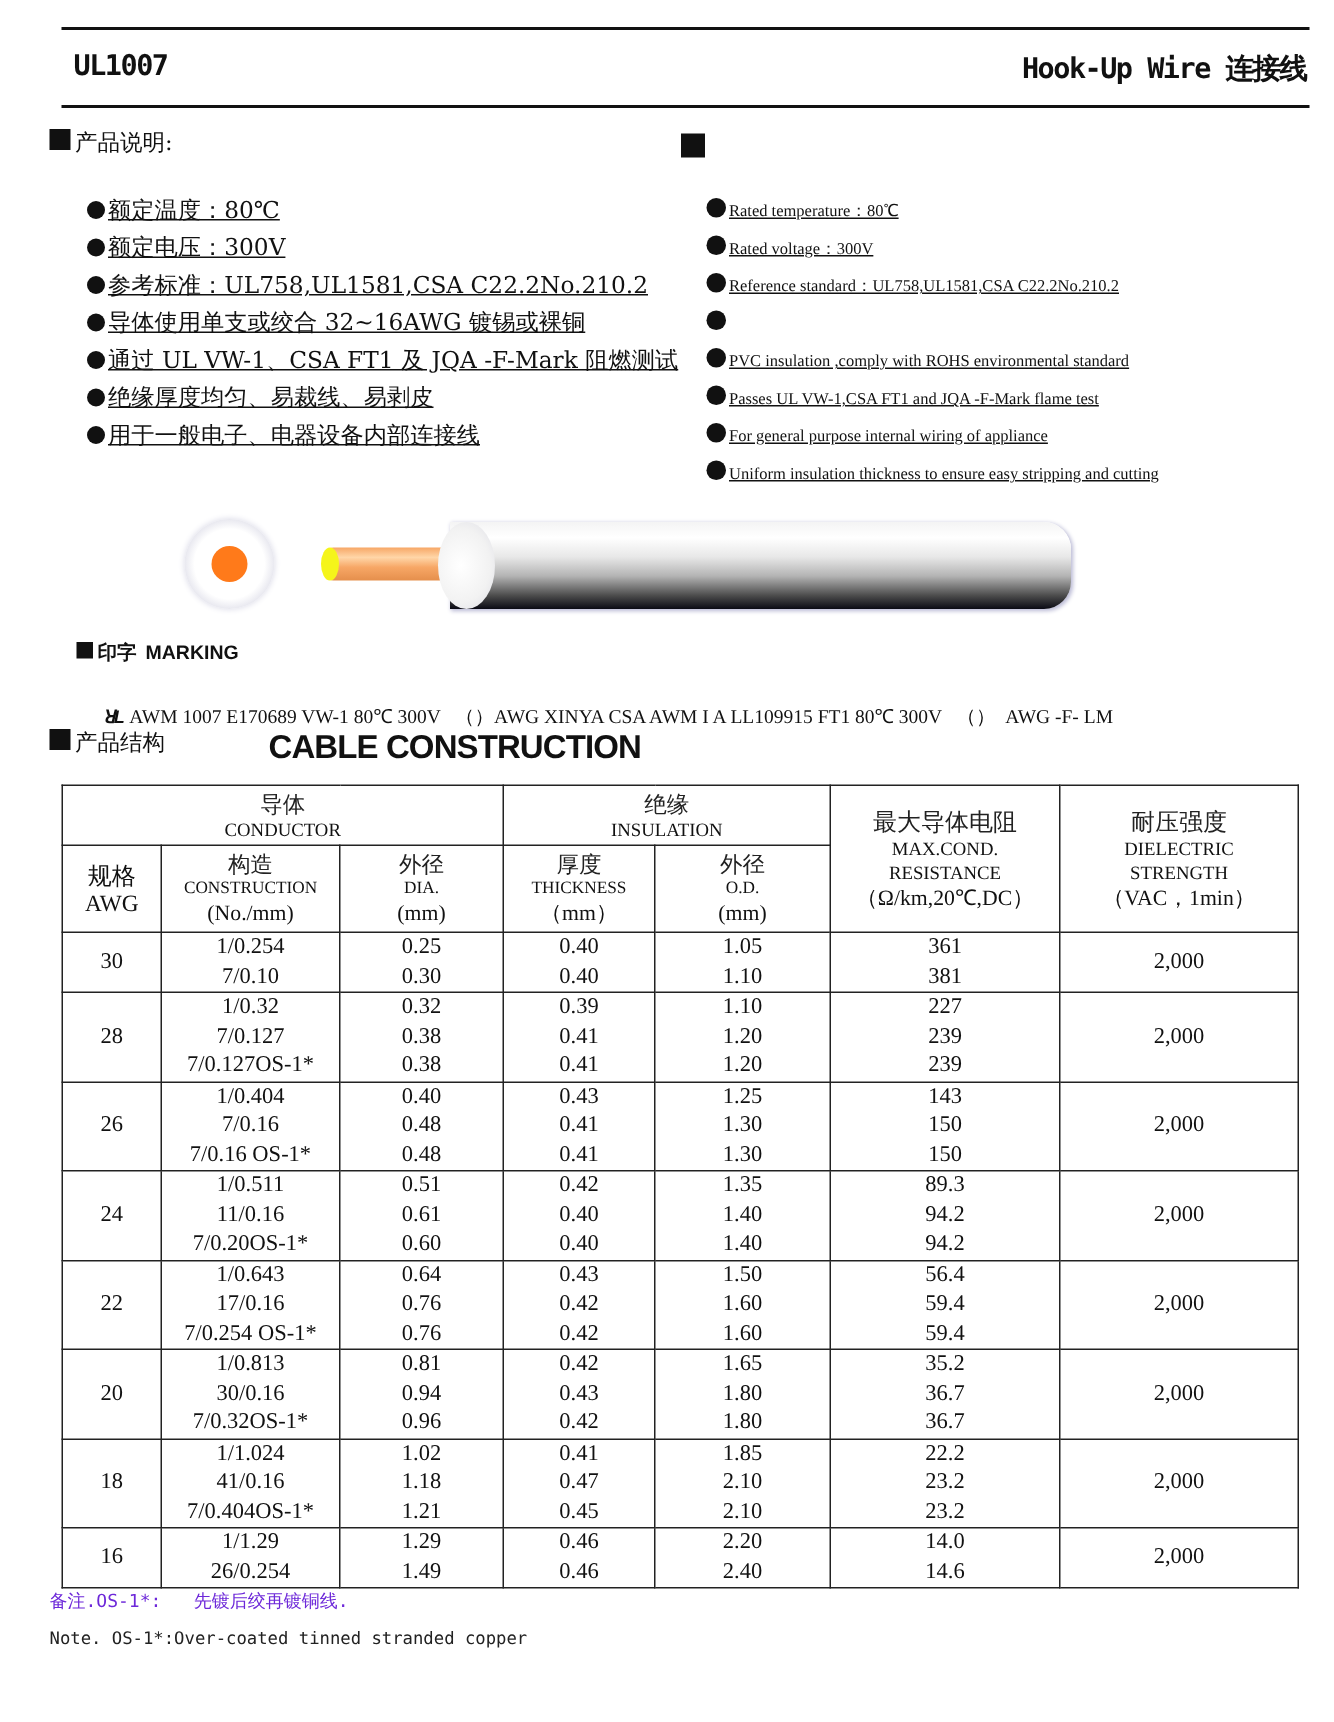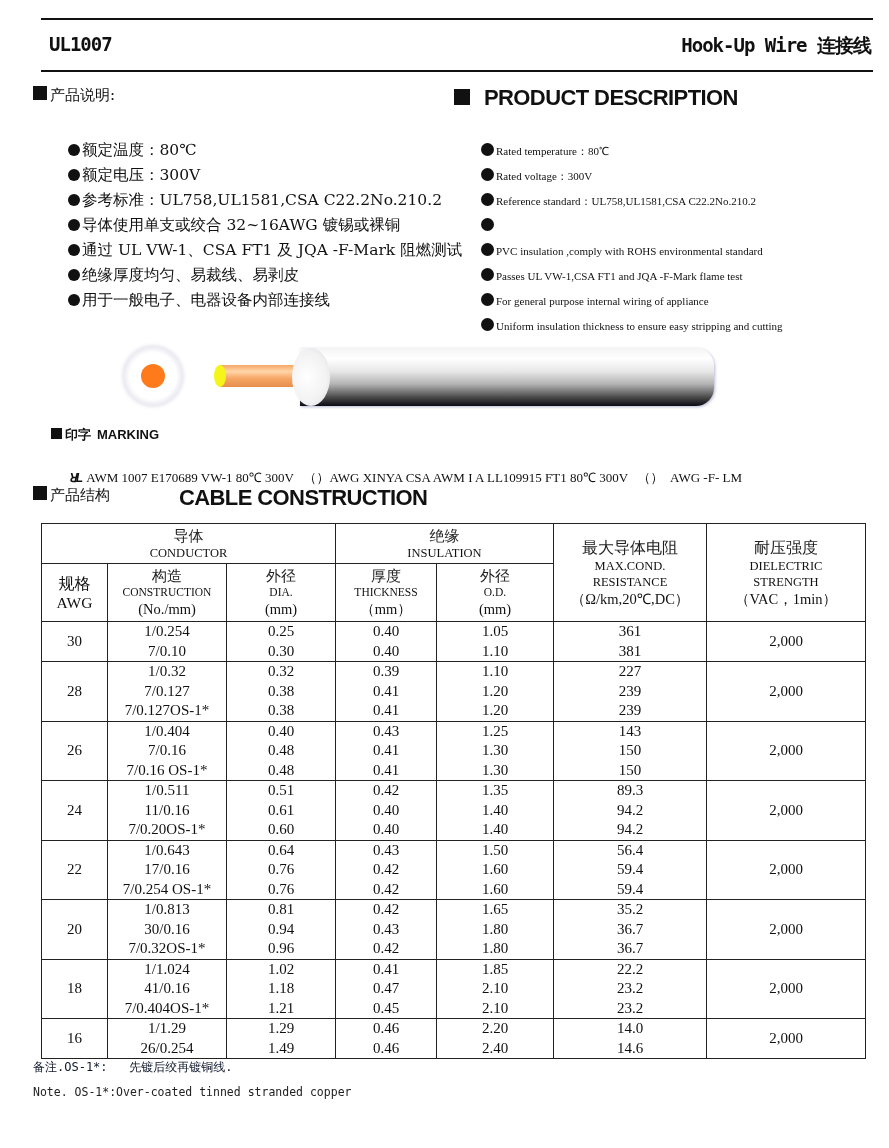--- a/index.html
+++ b/index.html
@@ -6,21 +6,21 @@
   body { width: 889px; height: 1148px; position: relative; overflow: hidden;
          font-family: "Liberation Serif", "DejaVu Serif", serif; color: #111; }
   .abs { position: absolute; }
   .hr { position: absolute; left: 41px; width: 832px; height: 2px; background: #111; }
   .hdr-left { left: 49px; top: 33px; font-family: "DejaVu Sans Mono", "Liberation Mono", monospace; font-weight: bold; font-size: 19px; letter-spacing: -1px; }
   .hdr-right { right: 18px; top: 33px; font-family: "DejaVu Sans Mono", "Liberation Mono", monospace; font-weight: bold; font-size: 19px; letter-spacing: -1px; }
   .sec-cn { font-family: "DejaVu Serif", serif; font-size: 15px; font-weight: normal; }
   .sec-en { font-family: "Liberation Sans", sans-serif; font-size: 22px; font-weight: bold; letter-spacing: -0.6px; }
   .sq { display: inline-block; width: 14px; height: 14px; background: #111; margin-right: 3px; vertical-align: 0px; }
   .sq-lg { display: inline-block; width: 16px; height: 16px; background: #111; margin-right: 14px; vertical-align: 0px; }
-  ul.bl { list-style: none; margin: 17px; padding: 0; position: absolute; }
+  ul.bl { list-style: none; margin: 7px; padding: 0; position: absolute; text-decoration: underline; }
   ul.bl li { height: 25px; line-height: 25px; white-space: nowrap; }
   .bl-cn li { font-size: 15.5px; font-family: "DejaVu Serif", serif; }
   .bl-en li { font-size: 11px; font-family: "Liberation Serif", serif; }
   .dot { display: inline-block; width: 12px; height: 12px; border-radius: 50%; background: #111; margin-right: 2px; vertical-align: -1px; }
   .dot-en { width: 13px; height: 13px; }
   
   .ring { left: 123px; top: 346px; width: 60px; height: 60px; border-radius: 50%;
           background: radial-gradient(circle, #ffffff 55%, #e9e9f0 70%, #c8c8d6 85%, #f4f4f8 100%);
           box-shadow: 0 0 4px #d8d8e6; }
   .core-dot { left: 141px; top: 364px; width: 24px; height: 24px; border-radius: 50%; background: #ff7a1a; }
@@ -41,36 +41,36 @@
   table.spec { position: absolute; left: 41px; top: 523px; border-collapse: collapse; table-layout: fixed; width: 824px; }
   table.spec td, table.spec th { border: 1.5px solid #222; text-align: center; padding: 0; font-weight: normal; vertical-align: middle; }
   .th-cn { font-family: "DejaVu Serif", serif; font-size: 15px; line-height: 18px; display: block; color: #222; }
   .th-en { font-family: "Liberation Serif", serif; font-size: 12.5px; line-height: 16px; display: block; }
   .th-en-sm { font-family: "Liberation Serif", serif; font-size: 11.5px; line-height: 15px; display: block; }
   .th-unit { font-family: "Liberation Serif", serif; font-size: 14.5px; line-height: 18px; display: block; }
   .awg-cn { font-family: "DejaVu Serif", serif; font-size: 16px; line-height: 19px; display: block; }
   .awg-en { font-family: "Liberation Serif", serif; font-size: 15.5px; line-height: 19px; display: block; }
   td.cell { font-size: 15px; font-family: "Liberation Serif", serif; }
   td.cell .ln { display: block; height: 19.5px; line-height: 19.5px; }
-  .note1 { left: 33px; top: 1059px; font-family: "DejaVu Sans Mono", monospace; font-size: 12px; color: #0f172a; white-space: pre; }
+  .note1 { left: 33px; top: 1059px; font-family: "DejaVu Sans Mono", monospace; font-size: 12px; color: #6d28d9; white-space: pre; }
   .note2 { left: 33px; top: 1085px; font-family: "DejaVu Sans Mono", monospace; font-size: 11.5px; color: #222; white-space: pre; }
 </style>
 </head>
 <body>
 
 <div class="hr" style="top:18px;"></div>
 <div class="abs hdr-left">UL1007</div>
 <div class="abs hdr-right">Hook-Up Wire 连接线</div>
 <div class="hr" style="top:70px;"></div>
 
 <div class="abs sec-cn" style="left:33px; top:86px;">
   <span class="sq"></span><span>产品说明:</span>
 </div>
 <div class="abs sec-en" style="left:454px; top:85px;">
-  <span class="sq-lg"></span><span>PRODUCT DESCRIPTION</span>
+  <span class="sq-lg"></span>
 </div>
 
 <ul class="bl bl-cn" style="left:51px; top:121px;">
   <li><span class="dot"></span><span>额定温度：80℃</span></li>
   <li><span class="dot"></span><span>额定电压：300V</span></li>
   <li><span class="dot"></span><span>参考标准：UL758,UL1581,CSA C22.2No.210.2</span></li>
   <li><span class="dot"></span><span>导体使用单支或绞合 32~16AWG 镀锡或裸铜</span></li>
   <li><span class="dot"></span><span>通过 UL VW-1、CSA FT1 及 JQA -F-Mark 阻燃测试</span></li>
   <li><span class="dot"></span><span>绝缘厚度均匀、易裁线、易剥皮</span></li>
   <li><span class="dot"></span><span>用于一般电子、电器设备内部连接线</span></li>

